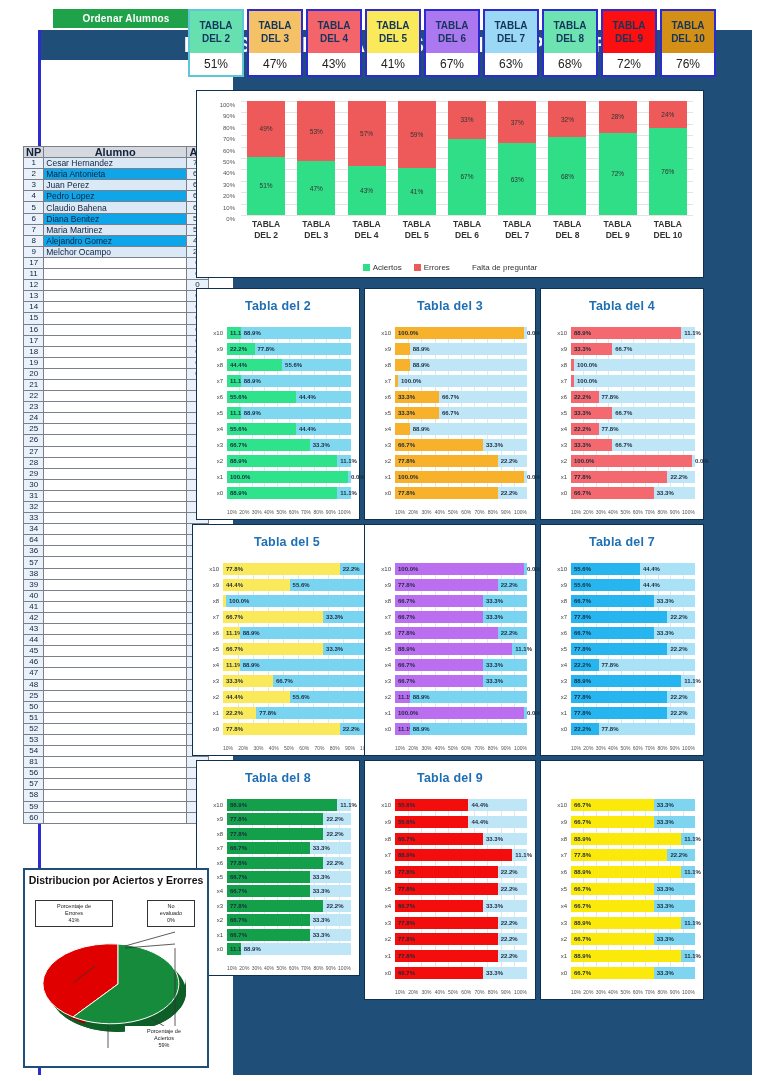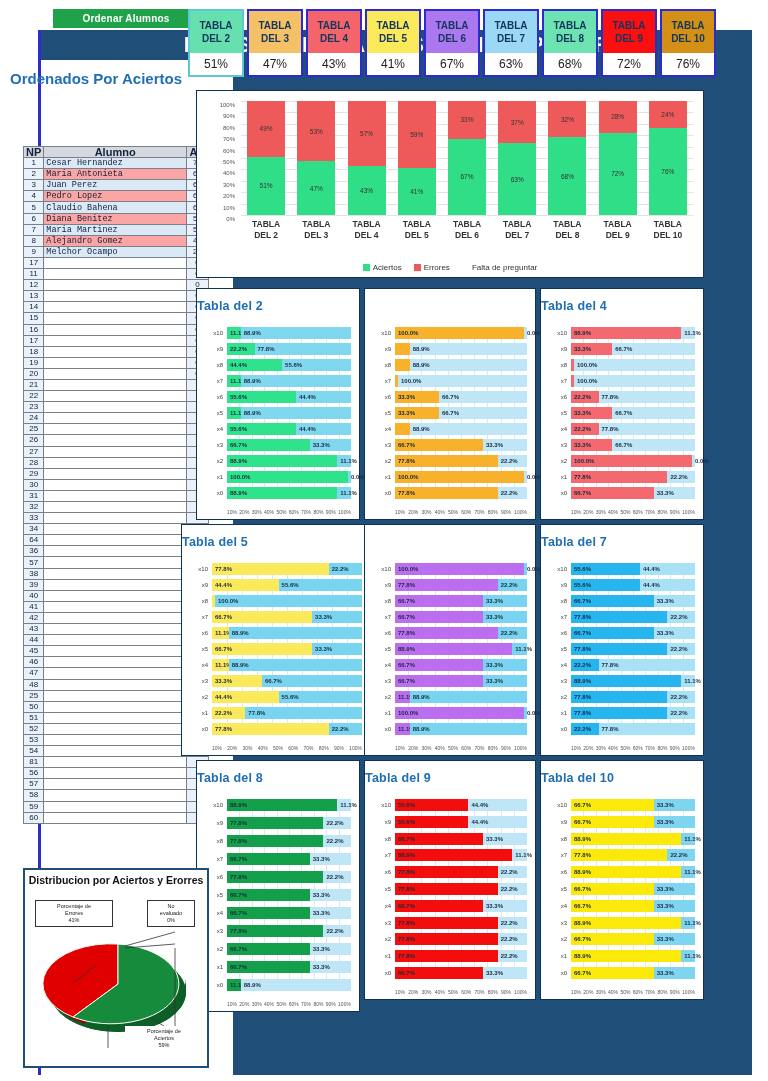--- a/index.html
+++ b/index.html
@@ -65,22 +65,22 @@
     border-collapse:collapse; font-size:8.5px;
   }
   #studentTable th, #studentTable td {
     border:1px solid #7a7f8a; height:11.1px; padding:0 2px; line-height:10px;
     color:#10213a;
   }
   #studentTable th { background:#d5d8de; font-size:11px; font-weight:bold; }
   #studentTable th.np { width:20px; text-align:center; }
   #studentTable th.ac { width:22px; text-align:center; }
   #studentTable td.np { text-align:center; background:#e9f2fb; font-size:8px;}
-  #studentTable td.nm { background:#dbe9f7; font-size:8.5px;font-family:Liberation Mono, monospace; }
-  #studentTable td.nm.alt { background:#fca5a5; }
+  #studentTable td.nm { background:#dbe9f7; font-size:8.5px; }
+  #studentTable td.nm.alt { background:#0ea5e9; }
   #studentTable td.nm.empty { background:#ffffff; }
   #studentTable td.ac { text-align:center; background:#e9f2fb; font-size:8px;}
 
   
   #mainChart {
     position:absolute; left:196px; top:90px; width:508px; height:188px;
     background:#ffffff; border:1px solid #10304f;
   }
   .mcYLab {
     position:absolute; left:0; top:4px; width:40px; height:114px;
@@ -102,21 +102,21 @@
   .mcXLab span { width:48px; text-align:center; font-size:8.5px; color:#333;
                  line-height:11px; font-weight:600; }
   #mcLegend { position:absolute; left:0; right:0; bottom:5px;
               display:flex; justify-content:center; gap:12px;
               font-size:8px; color:#333; align-items:center; }
   #mcLegend i { width:7px; height:7px; display:inline-block; margin-right:3px;
                 vertical-align:-1px; }
 
   
   .miniWrap { position:absolute; background:#ffffff; border:1px solid #10304f; }
-  .miniTitle { text-align:left; font-size:12.5px; font-weight:bold;
+  .miniTitle { text-align:center; font-size:12.5px; font-weight:bold;
                color:#1f6fb5; padding-top:10px; letter-spacing:.2px; }
   .miniPlot { position:absolute; left:30px; right:8px; top:38px; bottom:20px; }
   .miniRow { position:relative; height:100%; display:flex; flex-direction:column;
              justify-content:space-between; }
   .row {
     position:relative; height:12px; display:flex; align-items:stretch;
     background:#ffffff;
   }
   .rlab { position:absolute; left:-26px; width:22px; text-align:right;
           font-size:6px; color:#444; line-height:12px; }
@@ -214,21 +214,20 @@
     <div class="tab" style="border-color: rgb(43, 43, 208);">
       <div class="head" style="background:#d49016">
         <span>TABLA</span>
         <span>DEL 10</span>
       </div>
       <div class="pct">76%</div>
     </div>
   </div>
 
 <div id="listTitle">
-  <div>Ordenados Por Aciertos</div>
 </div>
 
 <table id="studentTable">
   <thead>
     <tr>
       <th class="np">NP</th>
       <th>Alumno</th>
       <th class="ac">AC</th>
     </tr>
   </thead>
@@ -697,20 +696,21 @@
         <span>40%</span>
         <span>50%</span>
         <span>60%</span>
         <span>70%</span>
         <span>80%</span>
         <span>90%</span>
         <span>100%</span>
       </div>
     </div>
     <div class="miniWrap" style="left: 364px; top: 288px; width: 172px; height: 232px;">
+      <div class="miniTitle">Tabla del 3</div>
       <div class="miniPlot">
         <div class="vgrid" style="left:10%"></div>
         <div class="vgrid" style="left:20%"></div>
         <div class="vgrid" style="left:30%"></div>
         <div class="vgrid" style="left:40%"></div>
         <div class="vgrid" style="left:50%"></div>
         <div class="vgrid" style="left:60%"></div>
         <div class="vgrid" style="left:70%"></div>
         <div class="vgrid" style="left:80%"></div>
         <div class="vgrid" style="left:90%"></div>
@@ -861,21 +861,21 @@
         <span>30%</span>
         <span>40%</span>
         <span>50%</span>
         <span>60%</span>
         <span>70%</span>
         <span>80%</span>
         <span>90%</span>
         <span>100%</span>
       </div>
     </div>
-    <div class="miniWrap" style="left: 181px; top: 524px; width: 190px; height: 232px;">
+    <div class="miniWrap" style="left: 192px; top: 524px; width: 190px; height: 232px;">
       <div class="miniTitle">Tabla del 5</div>
       <div class="miniPlot">
         <div class="vgrid" style="left:10%"></div>
         <div class="vgrid" style="left:20%"></div>
         <div class="vgrid" style="left:30%"></div>
         <div class="vgrid" style="left:40%"></div>
         <div class="vgrid" style="left:50%"></div>
         <div class="vgrid" style="left:60%"></div>
         <div class="vgrid" style="left:70%"></div>
         <div class="vgrid" style="left:80%"></div>
@@ -1109,21 +1109,21 @@
         <span>30%</span>
         <span>40%</span>
         <span>50%</span>
         <span>60%</span>
         <span>70%</span>
         <span>80%</span>
         <span>90%</span>
         <span>100%</span>
       </div>
     </div>
-    <div class="miniWrap" style="left: 196px; top: 760px; width: 164px; height: 252px;">
+    <div class="miniWrap" style="left: 196px; top: 760px; width: 164px; height: 216px;">
       <div class="miniTitle">Tabla del 8</div>
       <div class="miniPlot">
         <div class="vgrid" style="left:10%"></div>
         <div class="vgrid" style="left:20%"></div>
         <div class="vgrid" style="left:30%"></div>
         <div class="vgrid" style="left:40%"></div>
         <div class="vgrid" style="left:50%"></div>
         <div class="vgrid" style="left:60%"></div>
         <div class="vgrid" style="left:70%"></div>
         <div class="vgrid" style="left:80%"></div>
@@ -1276,21 +1276,20 @@
         <span>40%</span>
         <span>50%</span>
         <span>60%</span>
         <span>70%</span>
         <span>80%</span>
         <span>90%</span>
         <span>100%</span>
       </div>
     </div>
     <div class="miniWrap" style="left: 540px; top: 760px; width: 164px; height: 240px;">
-      <div class="miniTitle">Tabla del 10</div>
       <div class="miniPlot">
         <div class="vgrid" style="left:10%"></div>
         <div class="vgrid" style="left:20%"></div>
         <div class="vgrid" style="left:30%"></div>
         <div class="vgrid" style="left:40%"></div>
         <div class="vgrid" style="left:50%"></div>
         <div class="vgrid" style="left:60%"></div>
         <div class="vgrid" style="left:70%"></div>
         <div class="vgrid" style="left:80%"></div>
         <div class="vgrid" style="left:90%"></div>

